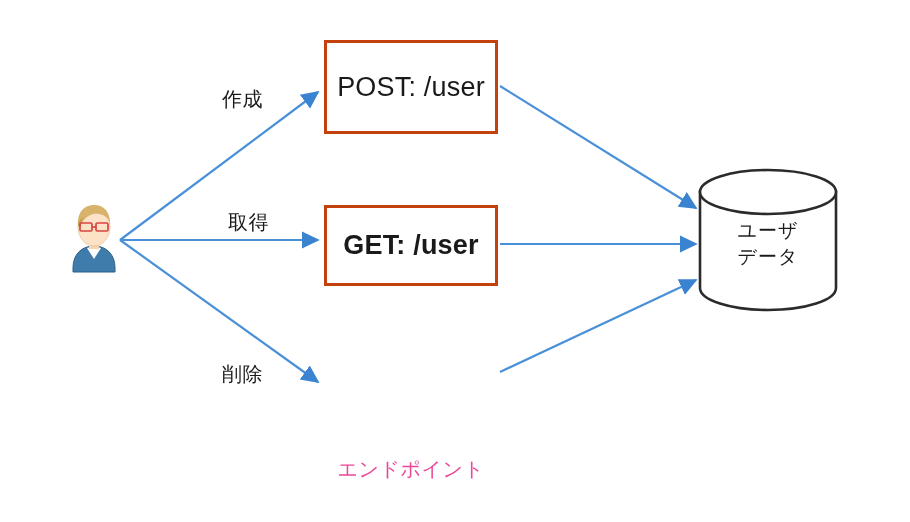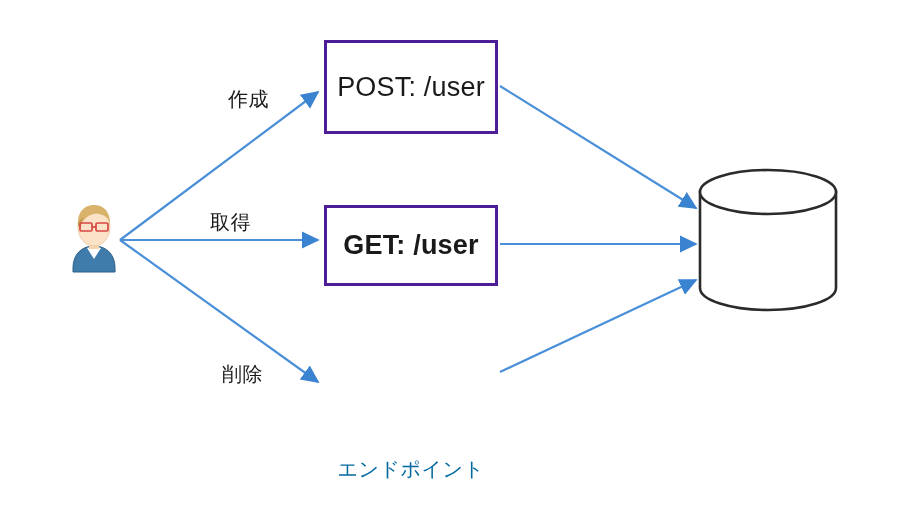--- a/index.html
+++ b/index.html
@@ -20,21 +20,21 @@
     left: 0;
     top: 0;
     width: 910px;
     height: 522px;
   }
 
   
   .ep-box {
     position: absolute;
     box-sizing: border-box;
-    border: 3px solid #4c1d95;
+    border: 3px solid #c2410c;
     background: #ffffff;
     display: flex;
     align-items: center;
     justify-content: center;
     text-align: center;
   }
   .ep-label {
     font-size: 27px;
     color: #1a1a1a;
     line-height: 1.12;
@@ -46,33 +46,33 @@
   #box-delete { left: 324px; top: 353px; width: 174px; height: 85px; }
 
   
   .edge-label {
     position: absolute;
     font-size: 20px;
     color: #1a1a1a;
     white-space: nowrap;
     letter-spacing: 0.5px;
   }
-  #label-create { left: 228px; top: 86px; }
-  #label-read   { left: 210px; top: 209px; }
+  #label-create { left: 222px; top: 86px; }
+  #label-read   { left: 228px; top: 209px; }
   #label-delete { left: 222px; top: 361px; }
 
   
   #caption-endpoint {
     position: absolute;
     left: 324px;
     top: 456px;
     width: 174px;
     text-align: center;
     font-size: 20px;
-    color: #0369a1;
+    color: #ec4899;
     letter-spacing: 0.5px;
   }
 
   
   #store-label {
     position: absolute;
     left: 700px;
     top: 218px;
     width: 136px;
     text-align: center;
@@ -147,14 +147,16 @@
     <span class="ep-label">GET: /user</span>
   </div>
 
 
   <div class="edge-label" id="label-create">作成</div>
   <div class="edge-label" id="label-read">取得</div>
   <div class="edge-label" id="label-delete">削除</div>
 
   <div id="caption-endpoint">エンドポイント</div>
 
+  <div id="store-label">ユーザ
+データ</div>
 
 </div>
 
 </body></html>

